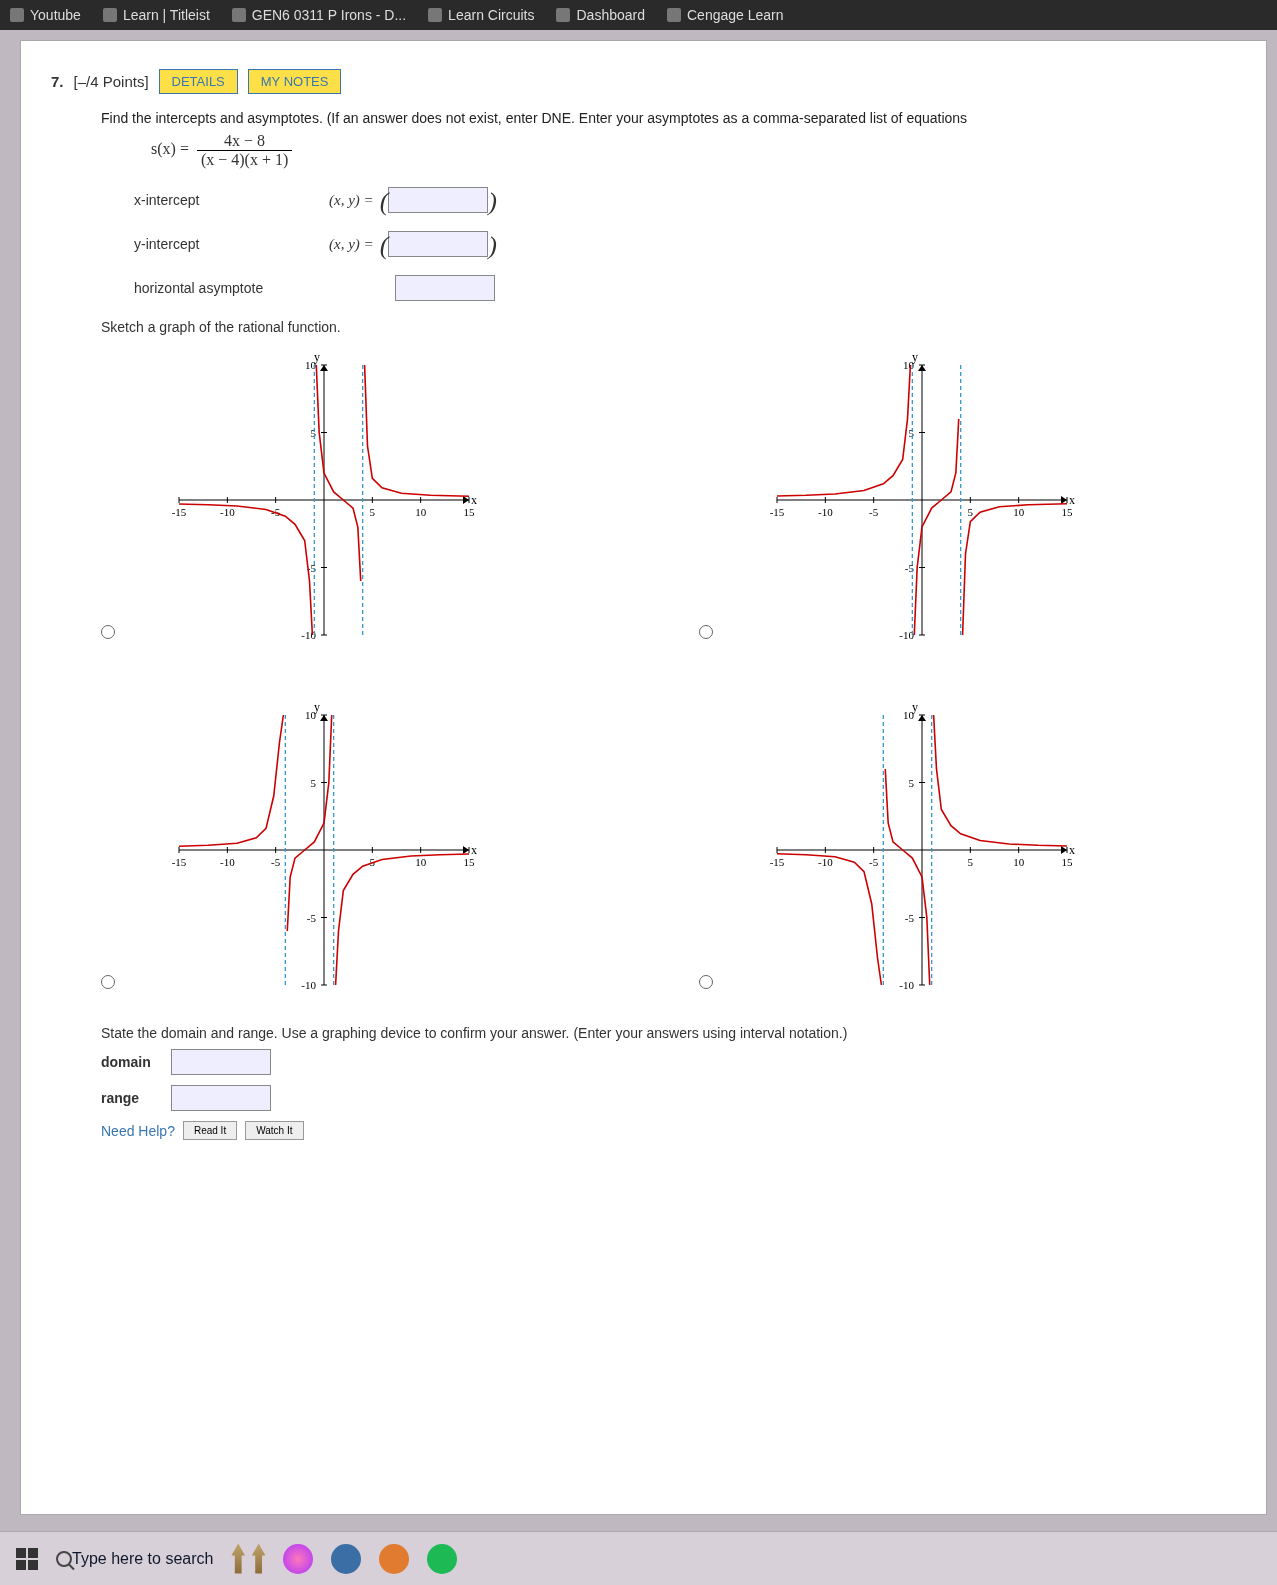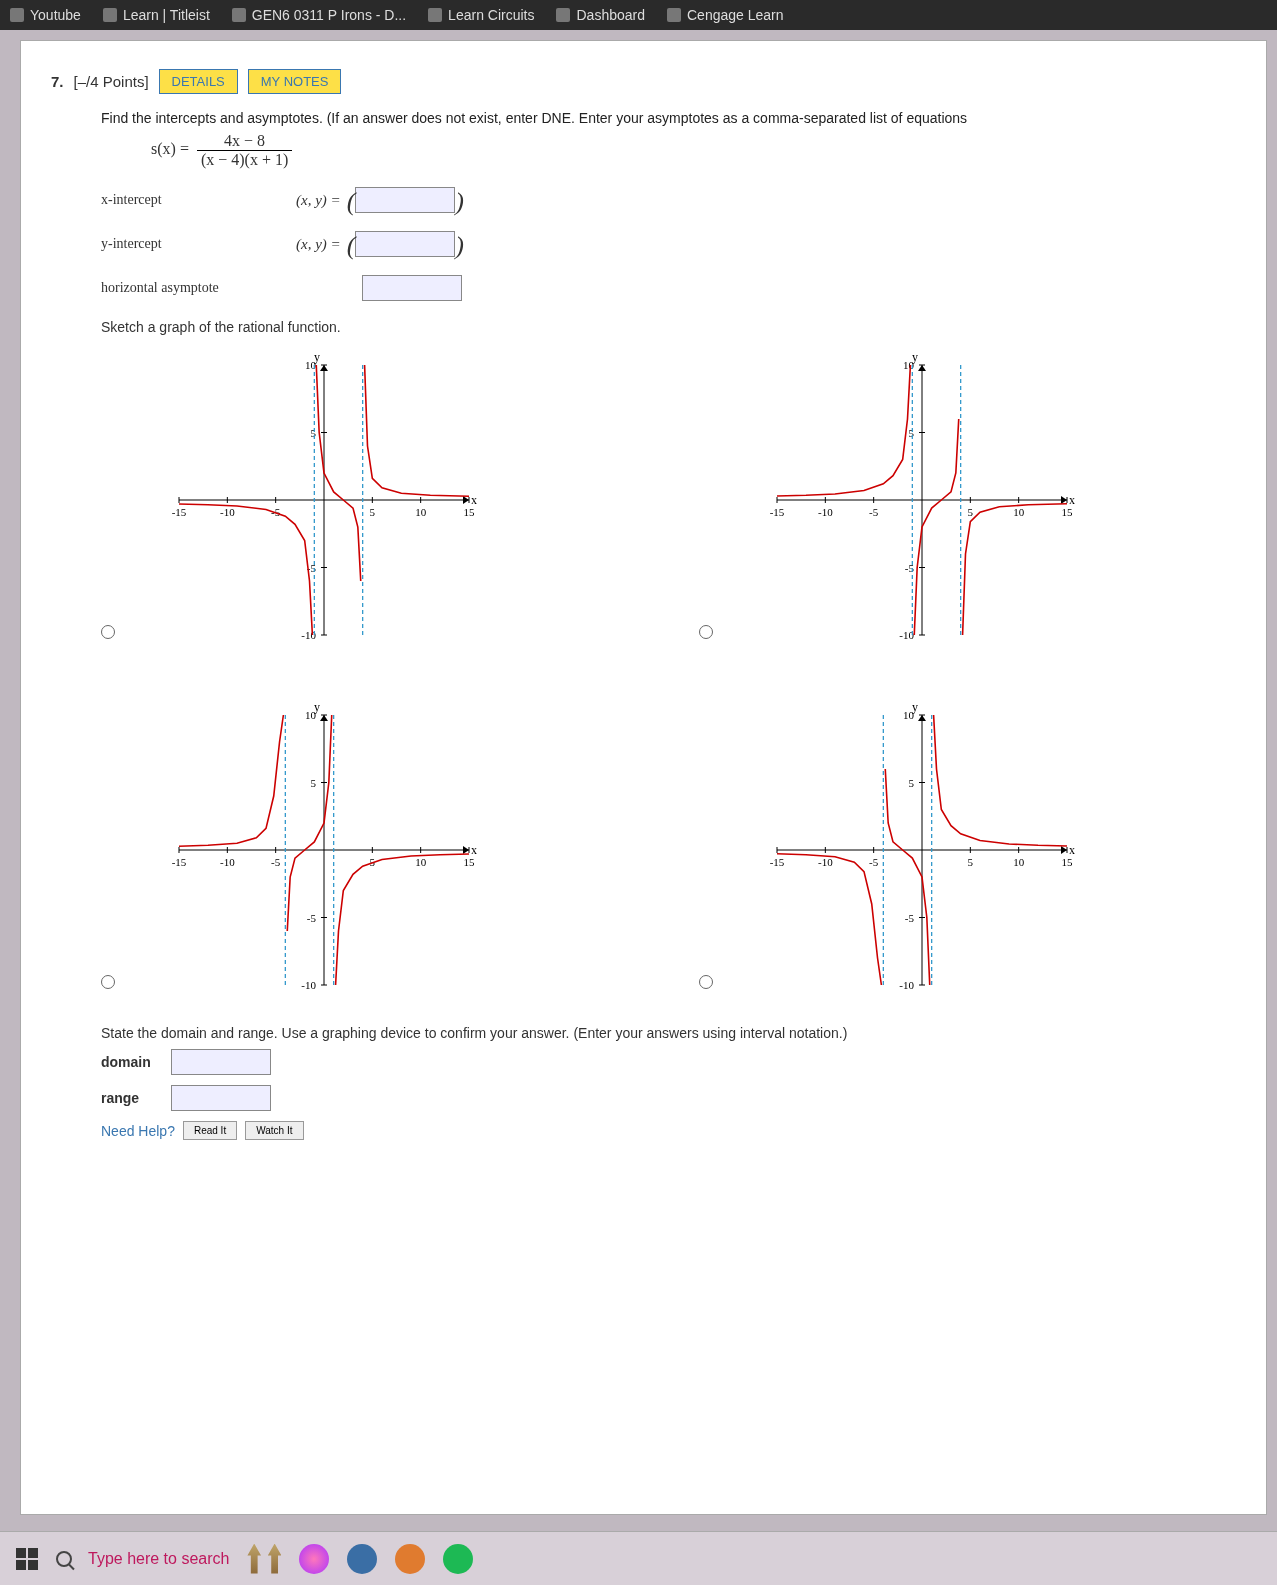--- a/index.html
+++ b/index.html
@@ -44,21 +44,21 @@
     border:1px solid #3a77b0; color:#3a77b0; padding:4px 12px;
     background:#fde047; font-size:13px; cursor:pointer;
   }
   .content { padding: 6px 20px 20px 80px; }
   .instr { font-size: 14px; color:#222; margin-bottom:6px; }
   .formula { font-family: 'Times New Roman', serif; margin: 4px 0 18px 50px; font-size:16px;}
   .frac { display:inline-block; text-align:center; vertical-align:middle; margin-left:4px;}
   .frac .num { display:block; border-bottom:1px solid #000; padding:0 4px;}
   .frac .den { display:block; padding:0 4px;}
   .row { display:flex; align-items:center; margin-bottom:18px; font-style:italic; font-family:'Times New Roman',serif; font-size:15px;}
-  .row .lbl { width: 195px; font-style:normal; font-family:Liberation Serif, serif; font-size:14px;}
+  .row .lbl { width: 195px; font-style:normal; font-family:Liberation Sans, sans-serif; font-size:14px;margin-left:33px;}
   .row .eq { margin-right:6px;}
   .inp { width:100px; height:26px; border:1px solid #888; background:#eef; display:inline-block;}
   .paren { font-size:26px; font-family:'Times New Roman',serif; line-height:20px; position:relative; top:2px;}
   .sketch-label { font-size:14px; margin: 14px 0 10px 0;}
   .charts { display:grid; grid-template-columns: 1fr 1fr; gap: 30px 50px; margin-bottom:10px;}
   .chart-cell { display:flex; align-items:flex-end; gap:14px; }
   .radio { width:14px;height:14px;border:1px solid #666;border-radius:50%; background:#fff; margin-bottom:26px;}
   svg.plot { background:#fff; }
   .dr-label { font-size:14px; margin:8px 0;}
   .dr-row { display:flex; align-items:center; gap:10px; margin-bottom:10px;font-weight:bold;}
@@ -66,21 +66,21 @@
   .help-row { display:flex; align-items:center; gap:8px; margin-top:10px;}
   .help-label { color:#3a77b0; font-size:14px;}
   .mini-btn { font-size:10px; padding:3px 10px; border:1px solid #999; background:#eee; cursor:pointer;}
   .taskbar {
     position:absolute; left:0; right:0; bottom:0; height:54px;
     background:#d8d0d8; display:flex; align-items:center; padding:0 16px; gap:18px;
     border-top:1px solid #aaa;
   }
   .win { width:22px;height:22px; display:grid; grid-template-columns:1fr 1fr; grid-template-rows:1fr 1fr; gap:2px;}
   .win div{ background:#333;}
-  .search-box { display:flex; align-items:center; gap:16px; font-size:16px; color:#be185d;}
+  .search-box { display:flex; align-items:center; gap:0; font-size:16px; color:#0f172a;}
   .search-icon{ width:16px;height:16px;border:2px solid #444;border-radius:50%; position:relative;}
   .search-icon::after{content:"";position:absolute;width:7px;height:2px;background:#444;transform:rotate(45deg);bottom:-3px;right:-5px;}
   .tb-icon{ width:30px;height:30px;border-radius:50%; }
   .c1{background:radial-gradient(circle,#f7b,#a3f);} 
   .c2{background:#3a6ea5;} 
   .c3{background:#e07b2f;border-radius:50%;} 
   .c4{background:#1db954;border-radius:50%;}
   .castle{width:34px;height:30px;background:linear-gradient(#bfa469,#8d6a3a);clip-path:polygon(10% 100%,10% 40%,0 40%,20% 0,40% 40%,30% 40%,30% 100%,70% 100%,70% 40%,60% 40%,80% 0,100% 40%,90% 40%,90% 100%);}    
   .axis-lbl{font:11px 'Times New Roman';}
 </style>

